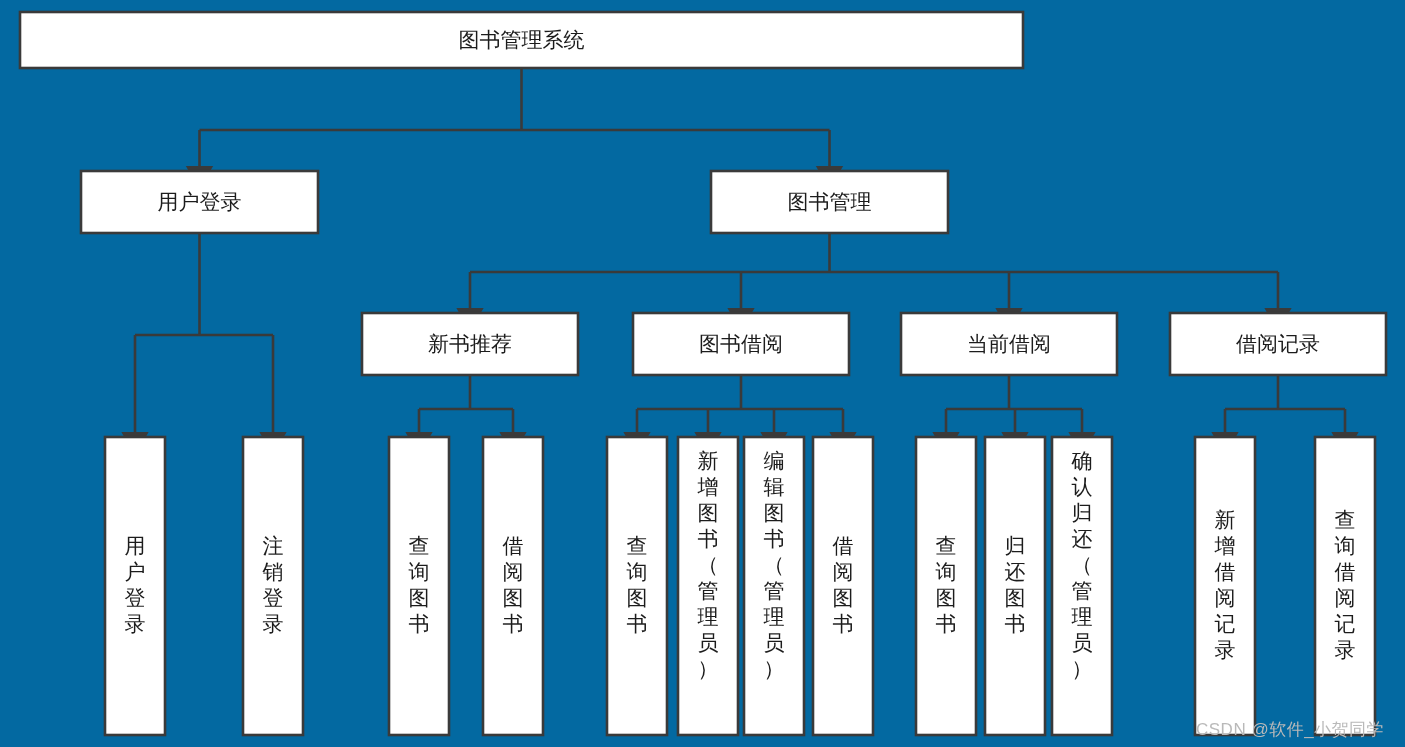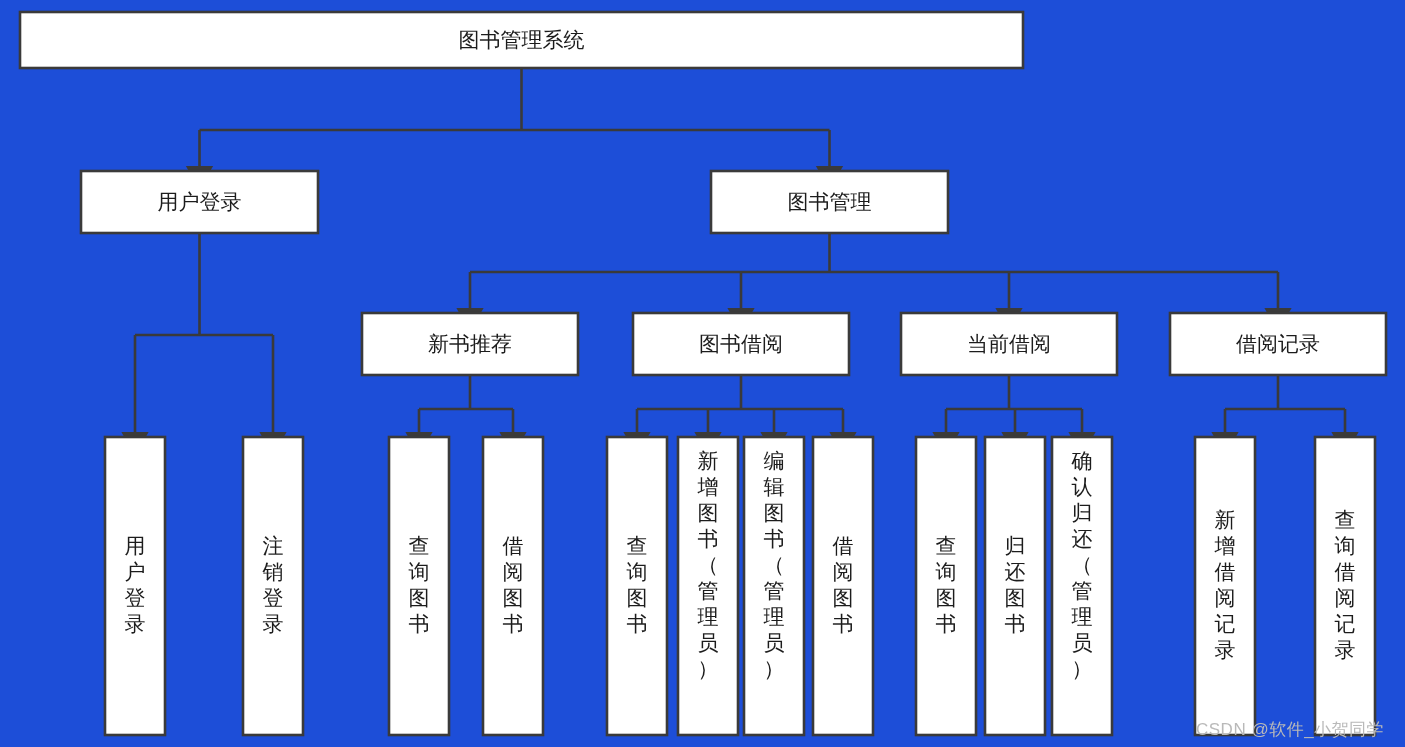--- a/index.html
+++ b/index.html
@@ -7,21 +7,21 @@
     padding: 0;
     background: #ffffff;
   }
   body {
     font-family: "Liberation Sans", "DejaVu Sans", sans-serif;
   }
   #stage {
     position: relative;
     width: 1405px;
     height: 747px;
-    background: #1d4ed8;
+    background: #0369a1;
     overflow: hidden;
   }
   #diagram {
     position: absolute;
     left: 0;
     top: 0;
     width: 1405px;
     height: 747px;
   }
   .node-rect {

